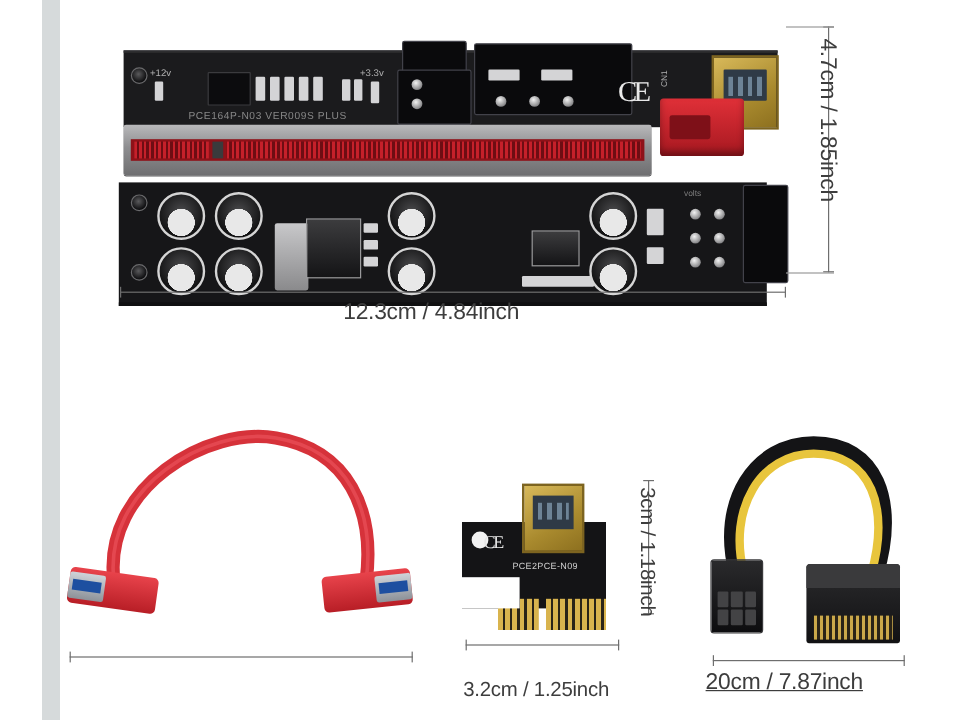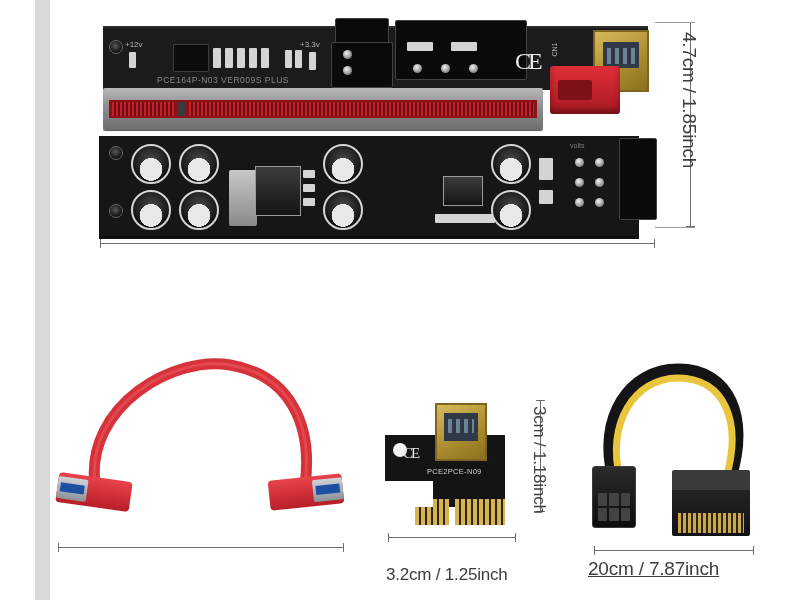--- a/index.html
+++ b/index.html
@@ -75,21 +75,21 @@
   .tick-h {
     position: absolute;
     height: 1px;
     background: #9a9a9a;
   }
 
   
   .riser {
     position: absolute;
     left: 95px;
-    top: 18px;
+    top: 34px;
     width: 560px;
     height: 215px;
   }
   .riser .pcb-top {
     position: absolute;
     left: 8px; top: 8px;
     width: 545px; height: 62px;
     background: #1b1b1d;
     border-top: 2px solid #2e2e30;
   }
@@ -483,20 +483,21 @@
     <div class="pin-pad" style="left:500px; top:140px;"></div>
     <div class="pin-pad" style="left:480px; top:160px;"></div>
     <div class="pin-pad" style="left:500px; top:160px;"></div>
     <div class="pin-pad" style="left:480px; top:180px;"></div>
     <div class="pin-pad" style="left:500px; top:180px;"></div>
 
     <div class="black-hdr" style="left:524px; top:120px; width:36px; height:80px;"></div>
   </div>
 
   <div class="rule-h" style="left:100px; top:243px; width:555px;"></div>
+  <div class="dim-label" style="left:286px; top:250px;">12.3cm / 4.84inch</div>
 
   <div class="rule-v" style="left:690px; top:22px; height:205px;"></div>
   <div class="tick-h" style="left:655px; top:22px; width:40px;"></div>
   <div class="tick-h" style="left:655px; top:227px; width:40px;"></div>
   <div class="dim-label vert" style="left:700px; top:32px;">4.7cm / 1.85inch</div>
 
   <div class="cable-usb">
     <svg viewBox="0 0 290 195" width="290" height="195">
       <path d="M 40 140 C 30 60, 120 10, 175 20 C 235 30, 258 80, 250 140" stroke="#d6323a" stroke-width="11" fill="none" stroke-linecap="round"></path>
       <path d="M 40 140 C 30 60, 120 10, 175 20 C 235 30, 258 80, 250 140" stroke="#f05a62" stroke-width="3" fill="none" stroke-linecap="round" opacity=".55"></path>

